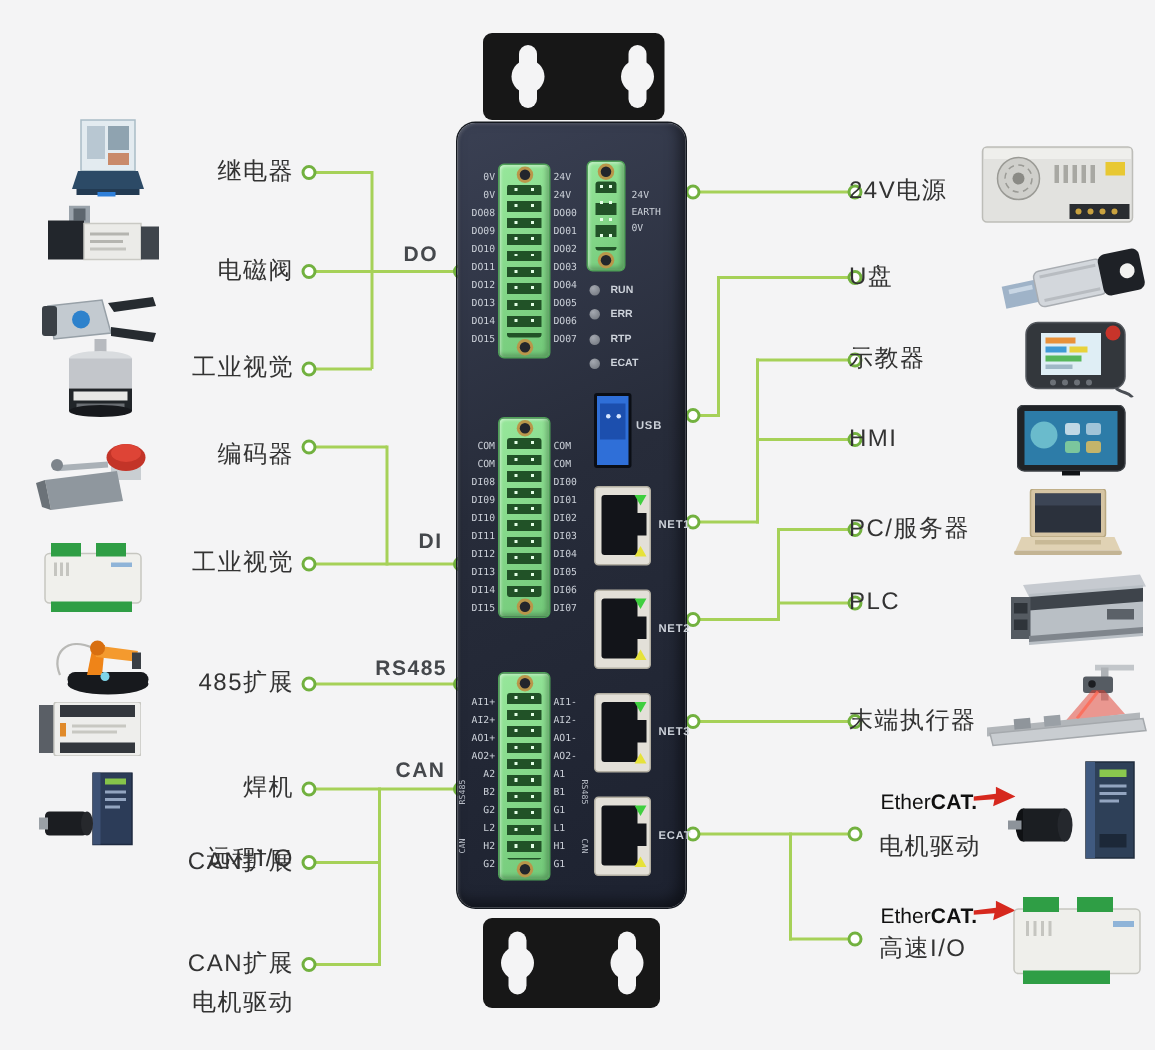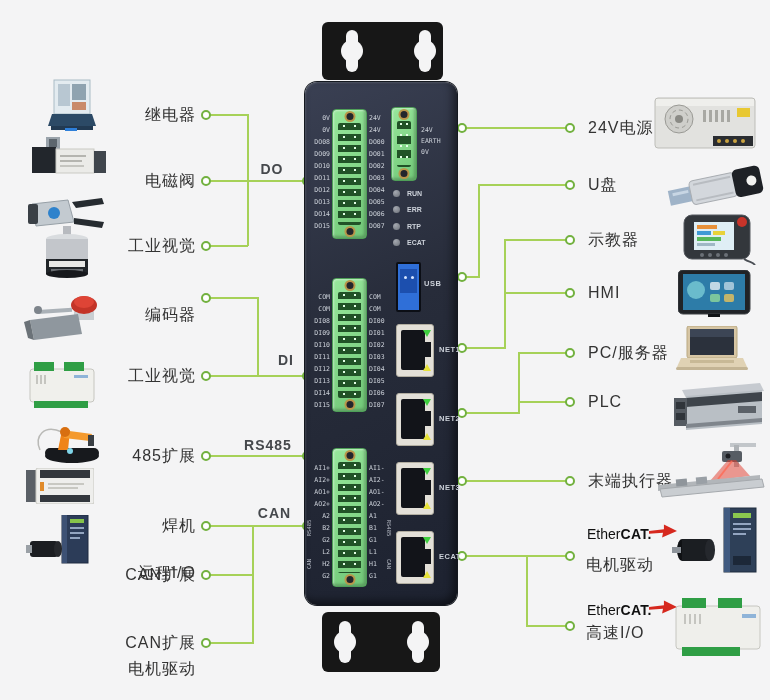--- a/index.html
+++ b/index.html
@@ -6,22 +6,22 @@
   body{width:770px;height:700px;position:relative;background:#f4f4f5;overflow:hidden;
        font-family:"Liberation Sans","DejaVu Sans",sans-serif;}
   .abs{position:absolute}
   
   .hl{position:absolute;height:2px;background:#a6d158}
   .vl{position:absolute;width:2px;background:#a6d158}
   .node{position:absolute;width:6px;height:6px;background:#fff;border:2.5px solid #72b13f;border-radius:50%;box-sizing:content-box}
   
   .zh{position:absolute;font-size:16px;color:#333;white-space:nowrap;letter-spacing:1px;line-height:18px}
   .zh.r{right:574px;text-align:right}
-  .zh.l{left:588px}
-  .bus{position:absolute;font-weight:bold;font-size:14px;color:#45484c;letter-spacing:1px;text-align:center;line-height:14px}
+  .zh.l{left:566px}
+  .bus{position:absolute;font-weight:bold;font-size:14px;color:#45484c;letter-spacing:1px;text-align:right;line-height:14px}
   
   .eclogo{position:absolute;display:flex;align-items:flex-start;font-size:14px;color:#101010;line-height:15px}
   .eclogo .e1{font-weight:400}
   .eclogo .e2{font-weight:800;letter-spacing:.3px}
   .eclogo svg{margin-left:-3px;margin-top:-4px}
   
   .bracket{position:absolute;background:#171717;border-radius:6px}
   .keyhole{position:absolute;width:12px;height:42px;background:#f4f4f5;border-radius:6px}
   .keyhole::after{content:"";position:absolute;left:-5px;top:10px;width:22px;height:22px;border-radius:50%;background:#f4f4f5}
   .device{position:absolute;left:305px;top:82px;width:152px;height:523px;
@@ -129,28 +129,28 @@
 <div class="node" style="left:456.5px;top:407.5px"></div>
 <div class="node" style="left:564.5px;top:347.5px"></div>
 <div class="node" style="left:564.5px;top:396.5px"></div>
 <div class="node" style="left:456.5px;top:475.5px"></div>
 <div class="node" style="left:564.5px;top:475.5px"></div>
 <div class="node" style="left:456.5px;top:550.5px"></div>
 <div class="node" style="left:564.5px;top:550.5px"></div>
 <div class="node" style="left:564.5px;top:620.5px"></div>
 
 <div class="bus" style="left:252px;top:162px;width:40px">DO</div>
-<div class="bus" style="left:266px;top:353px;width:40px">DI</div>
+<div class="bus" style="left:255px;top:353px;width:40px">DI</div>
 <div class="bus" style="left:238px;top:438px;width:60px">RS485</div>
 <div class="bus" style="left:252px;top:506px;width:45px">CAN</div>
 
 <div class="zh r" style="top:106px">继电器</div>
 <div class="zh r" style="top:172px">电磁阀</div>
 <div class="zh r" style="top:237px">工业视觉</div>
-<div class="zh r" style="top:306px">编码器</div>
+<div class="zh r" style="top:295px">编码器</div>
 <div class="zh r" style="top:367px">工业视觉</div>
 <div class="zh r" style="top:447px">485扩展</div>
 <div class="zh r" style="top:517px">焊机</div>
 <div class="zh r" style="top:566px">CAN扩展</div>
 <div class="zh r" style="top:564px">远程I/O</div>
 <div class="zh r" style="top:634px">CAN扩展</div>
 <div class="zh r" style="top:660px">电机驱动</div>
 
 <div class="zh l" style="top:119px">24V电源</div>
 <div class="zh l" style="top:176px">U盘</div>

